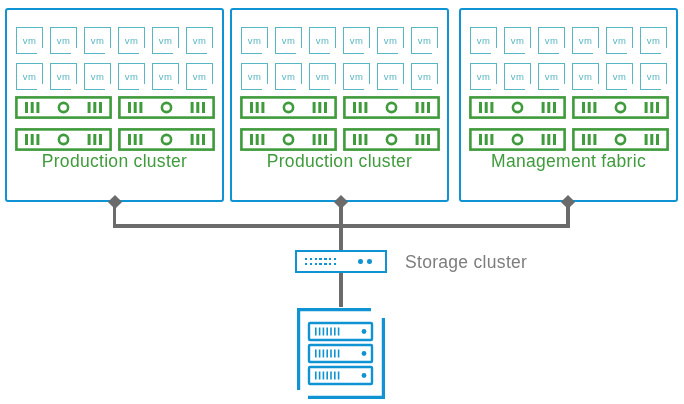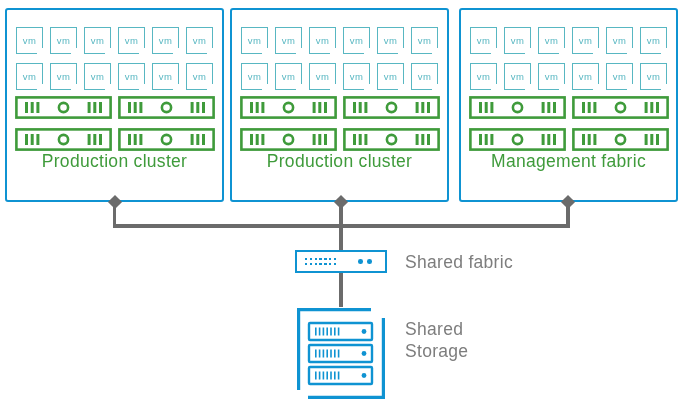--- a/index.html
+++ b/index.html
@@ -400,21 +400,21 @@
         <span class="sw-dot"></span>
         <span class="sw-dot"></span>
         <span class="sw-dot"></span>
         <span class="sw-dot"></span>
         <span class="sw-dot"></span>
         <span class="sw-dot"></span>
       </div>
     <span class="sw-round d1"></span>
     <span class="sw-round d2"></span>
   </div>
-  <div class="side-label label-fabric">Shared fabric</div>
+  <div class="side-label label-fabric">Storage cluster</div>
 
   <div class="storage">
     <svg width="92" height="95" viewBox="0 0 92 95">
       <path class="b-st" d="M 3.6,84 L 3.6,3.6 L 76,3.6"></path>
       <path class="b-st" d="M 88.4,12 L 88.4,91.4 L 13,91.4"></path>
       <g id="drive-rows">
           <rect class="r-st" x="14" y="17" width="63" height="17" rx="1"></rect>
           <rect class="b-fl" x="20" y="21.5" width="1.6" height="8"></rect>
           <rect class="b-fl" x="23.8" y="21.5" width="1.6" height="8"></rect>
           <rect class="b-fl" x="27.6" y="21.5" width="1.6" height="8"></rect>
@@ -437,18 +437,14 @@
           <rect class="b-fl" x="23.8" y="65.5" width="1.6" height="8"></rect>
           <rect class="b-fl" x="27.6" y="65.5" width="1.6" height="8"></rect>
           <rect class="b-fl" x="31.4" y="65.5" width="1.6" height="8"></rect>
           <rect class="b-fl" x="35.2" y="65.5" width="1.6" height="8"></rect>
           <rect class="b-fl" x="39" y="65.5" width="1.6" height="8"></rect>
           <rect class="b-fl" x="42.8" y="65.5" width="1.6" height="8"></rect>
           <circle class="b-fl" cx="69" cy="69.5" r="2.4"></circle>
         </g>
     </svg>
   </div>
-  <div class="side-label label-storage">
-    <div>Shared</div>
-    <div>Storage</div>
-  </div>
 
 </div>
 
 </body></html>

